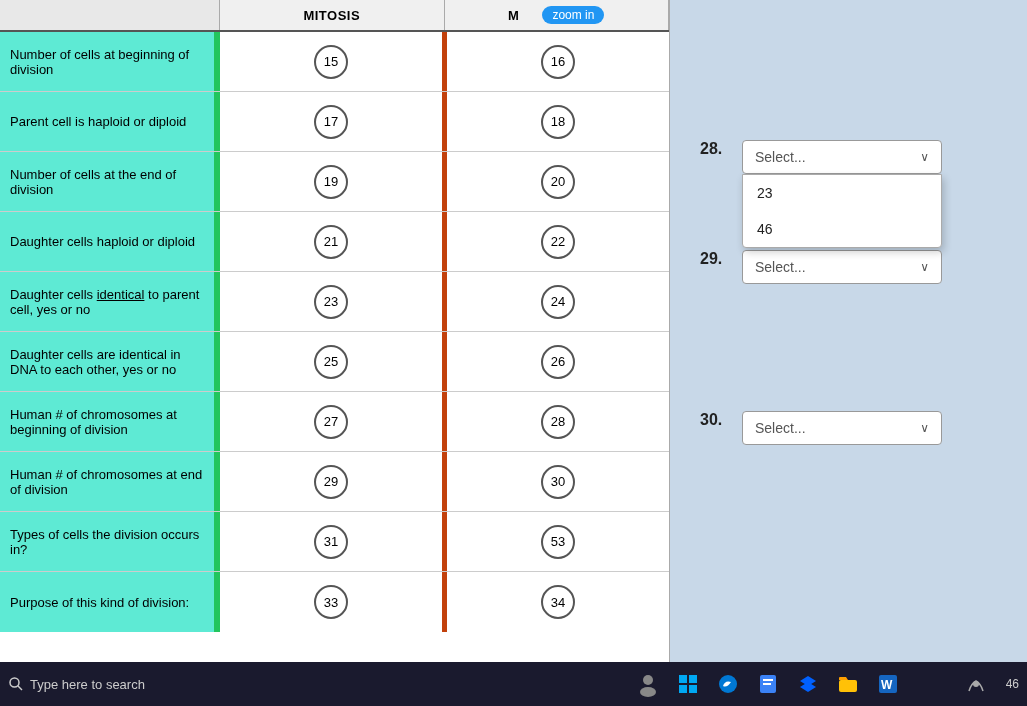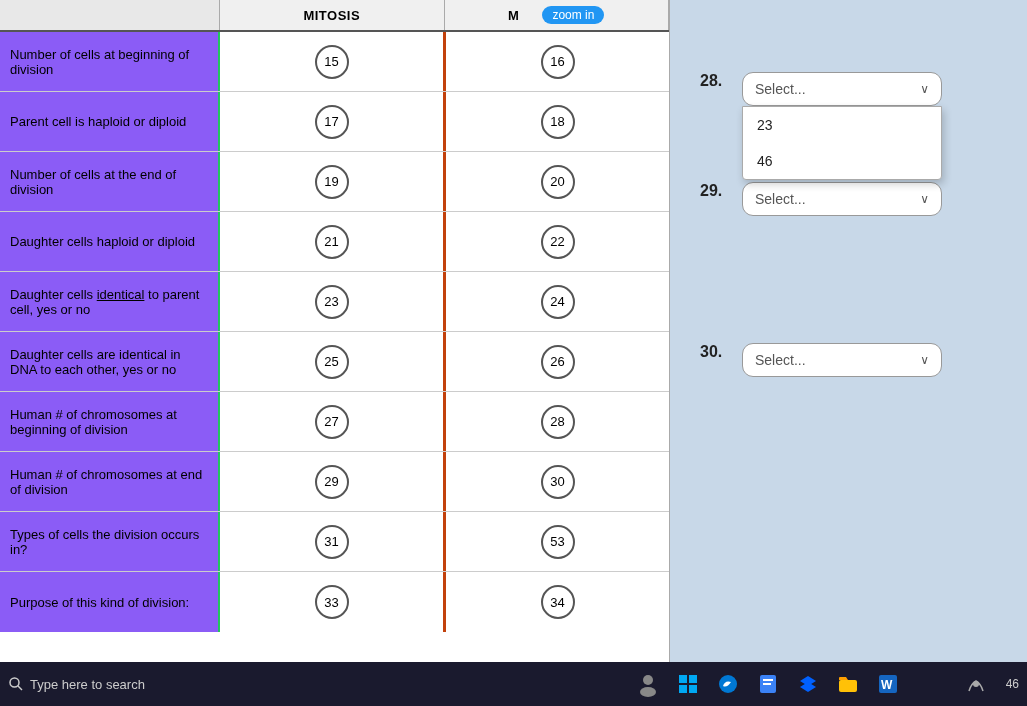--- a/index.html
+++ b/index.html
@@ -70,34 +70,34 @@
       min-height: 60px;
     }
     .table-row:last-child {
       border-bottom: none;
     }
     .row-label {
       width: 220px;
       min-width: 220px;
       padding: 8px 10px;
       font-size: 13px;
-      border-right: 2px solid #22c55e;
-      background: #8b5cf6;
+      border-right: 6px solid #22c55e;
+      background: #5eead4;
       display: flex;
       align-items: center;
     }
     .row-label .underline {
       text-decoration: underline;
     }
     .cell {
       flex: 1;
       display: flex;
       align-items: center;
       justify-content: center;
-      border-right: 3px solid #c2410c;
+      border-right: 5px solid #c2410c;
       padding: 8px;
       position: relative;
     }
     .cell:last-child {
       border-right: none;
     }
     .circle-num {
       width: 34px;
       height: 34px;
       border-radius: 50%;
@@ -130,21 +130,21 @@
       color: #222;
     }
     .select-dropdown {
       position: relative;
       width: 200px;
     }
     .select-box {
       width: 200px;
       padding: 8px 12px;
       border: 1px solid #999;
-      border-radius: 11px;
+      border-radius: 4px;
       background: white;
       font-size: 14px;
       color: #555;
       cursor: pointer;
       display: flex;
       align-items: center;
       justify-content: space-between;
     }
     .select-box .chevron {
       font-size: 12px;
@@ -347,21 +347,21 @@
         <div class="cell">
           <div class="circle-num">34</div>
         </div>
       </div>
 
     </div>
   </div>
 
   <div class="right-panel">
 
-    <div class="question-row" style="margin-top: 52px;">
+    <div class="question-row" style="margin-top: 120px;">
       <span class="question-number">28.</span>
       <div class="select-dropdown">
         <div class="select-box">
           <span>Select...</span>
           <span class="chevron">∨</span>
         </div>
         <div class="dropdown-open">
           <div class="dropdown-option">23</div>
           <div class="dropdown-option">46</div>
         </div>

